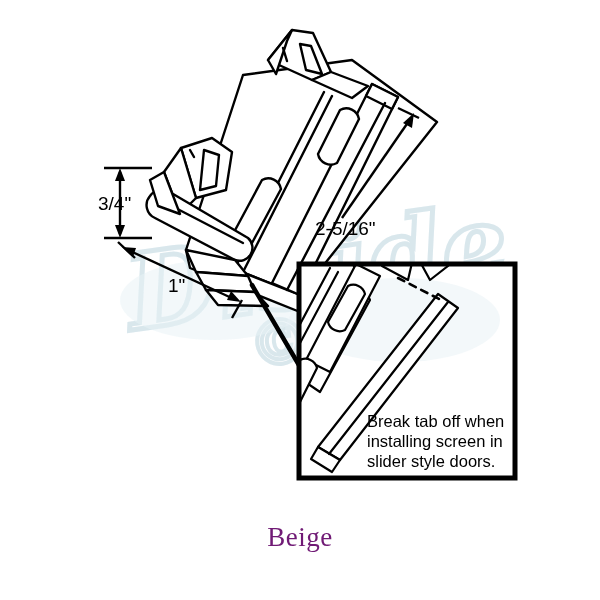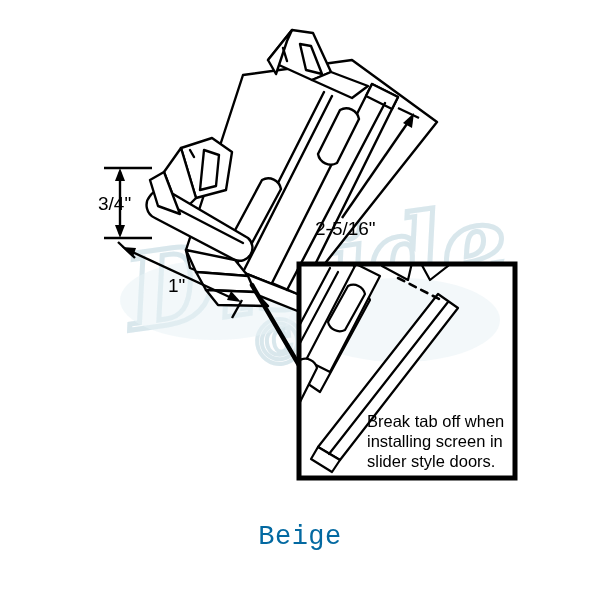--- a/index.html
+++ b/index.html
@@ -24,23 +24,23 @@
     top: 0;
     width: 600px;
     height: 600px;
   }
   .caption {
     position: absolute;
     left: 0;
     top: 522px;
     width: 600px;
     text-align: center;
-    font-family: Liberation Mono, monospace;
+    font-family: Liberation Serif, serif;
     font-size: 27px;
-    color: #0369a1;
+    color: #701a75;
     letter-spacing: 0.5px;
   }
 </style>
 </head>
 <body>
 
 <div id="page">
 
   <svg id="drawing-svg" viewBox="0 0 600 600">
 

